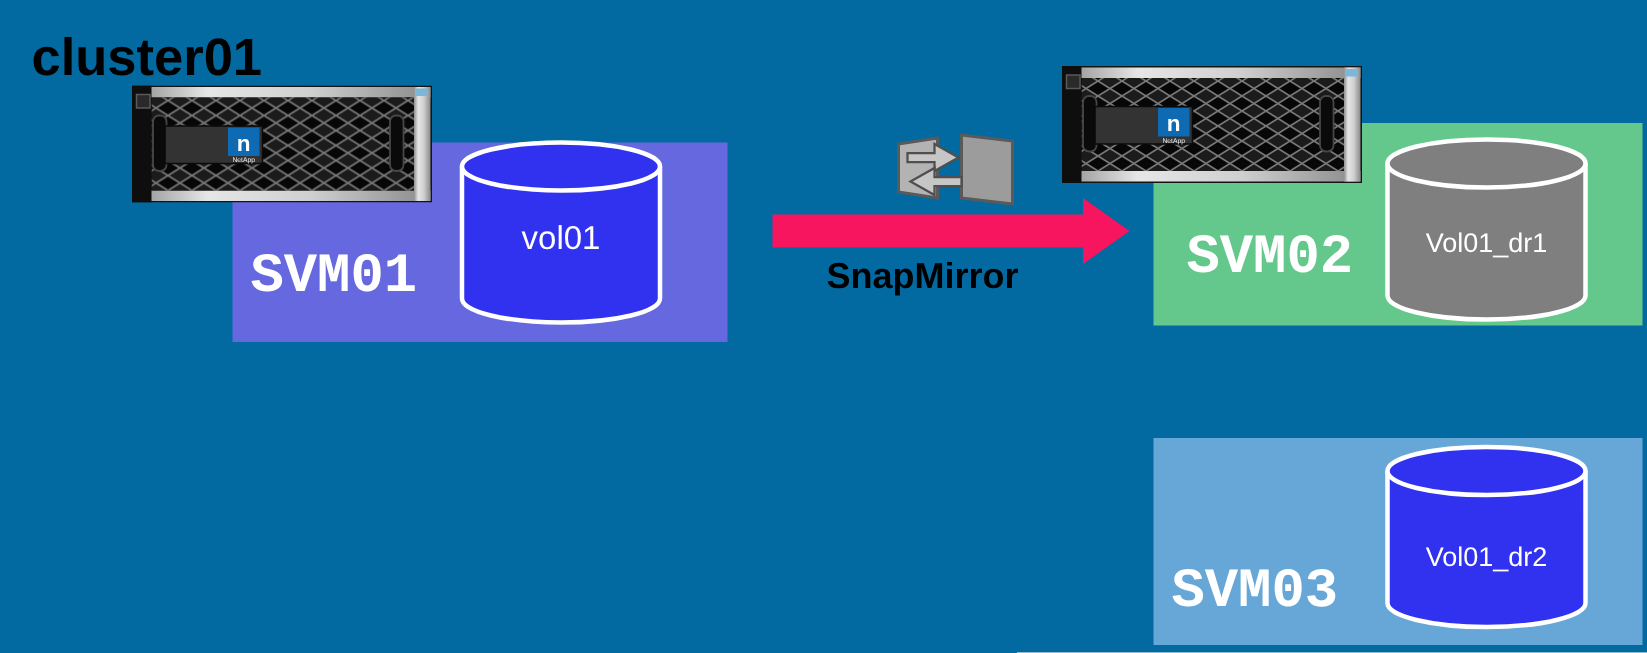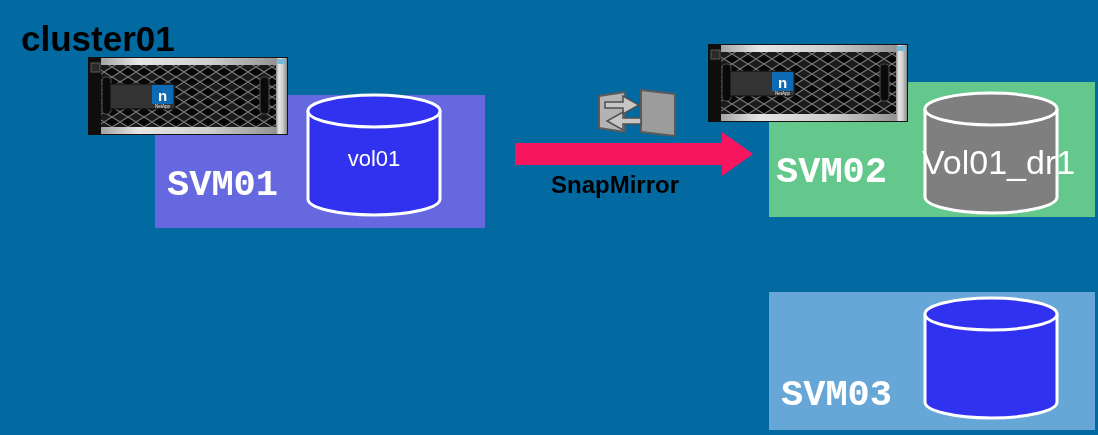--- a/index.html
+++ b/index.html
@@ -8,21 +8,21 @@
   .cluster-label{position:absolute;font-size:35px;font-weight:800;color:#000;
                  letter-spacing:0;line-height:1;white-space:nowrap;z-index:5;}
   .svm-box{position:absolute;z-index:1;}
   .svm-label{position:absolute;left:12px;bottom:24px;font-size:37px;font-weight:700;
              color:#fff;line-height:1;white-space:nowrap;font-family:Liberation Mono, monospace;}
   .appliance{position:absolute;z-index:2;}
   .volume{position:absolute;width:138px;height:126px;z-index:3;}
   .volume svg{position:absolute;left:0;top:0;width:100%;height:100%;overflow:visible;}
   .cyl{stroke:#fff;stroke-width:3;}
   .vol-label{position:absolute;width:100%;text-align:center;transform:translateY(-50%);
-             color:#fff;font-size:34px;line-height:1;white-space:nowrap;}
+             color:#fff;font-size:18px;line-height:1;white-space:nowrap;}
   .arrow-svg{position:absolute;z-index:2;overflow:visible;}
   .repl-label{position:absolute;width:200px;text-align:center;font-size:24px;
               font-weight:700;color:#000;line-height:1;z-index:4;white-space:nowrap;}
   .mirror-icon{position:absolute;z-index:2;}
 </style>
 </head>
 <body>
 
 <svg width="0" height="0" style="position:absolute" aria-hidden="true">
   <defs>
@@ -56,21 +56,21 @@
 </svg>
 
 <div class="canvas">
 
   <div class="cluster-label" style="left:21px;top:21px">cluster01</div>
 
   <div class="svm-box" style="left: 155px; top: 95px; width: 330px; height: 133px; background-color: rgb(102, 104, 223);">
     <div class="svm-label">SVM01</div>
   </div>
   <div class="svm-box" style="left: 769px; top: 82px; width: 326px; height: 135px; background-color: rgb(100, 200, 140);">
-    <div class="svm-label" style="left:7px;bottom:26px">SVM02</div>
+    <div class="svm-label" style="left:22px;bottom:26px">SVM02</div>
   </div>
   <div class="svm-box" style="left: 769px; top: 292px; width: 326px; height: 138px; background-color: rgb(102, 167, 215);">
     <div class="svm-label" style="left:12px;bottom:16px">SVM03</div>
   </div>
 
   <svg class="appliance" style="left:88px;top:57px" width="200" height="78">
     <use href="#applianceSym"></use>
   </svg>
   <svg class="appliance" style="left:708px;top:44px" width="200" height="78">
     <use href="#applianceSym"></use>
@@ -96,20 +96,21 @@
     <div class="vol-label" style="top:57%">Vol01_dr1</div>
   </div>
 
   <div class="volume" style="left:922px;top:295px">
     <svg viewBox="0 0 138 126">
       <g class="cyl" fill="#3032F0">
         <path d="M3 19 V107 A66 16 0 0 0 135 107 V19"></path>
         <ellipse cx="69" cy="19" rx="66" ry="16"></ellipse>
       </g>
     </svg>
+    <div class="vol-label" style="top:60%">Vol01_dr2</div>
   </div>
 
   <svg class="arrow-svg" style="left:515px;top:128px" width="240" height="50" viewBox="0 0 240 50">
     <polygon points="0,15 207,15 207,4 238,26 207,48 207,37 0,37" fill="#F8155F"></polygon>
   </svg>
   <div class="repl-label" style="left:515px;top:173px">SnapMirror</div>
 
   <svg class="mirror-icon" style="left:597px;top:89px" width="80" height="48" viewBox="0 0 80 48">
     <polygon points="2,7 28,3 28,43 2,39" fill="#b3b3b3" stroke="#5a5a5a" stroke-width="2"></polygon>
     <polygon points="44,1 78,5 78,47 44,43" fill="#9c9c9c" stroke="#5a5a5a" stroke-width="2"></polygon>

